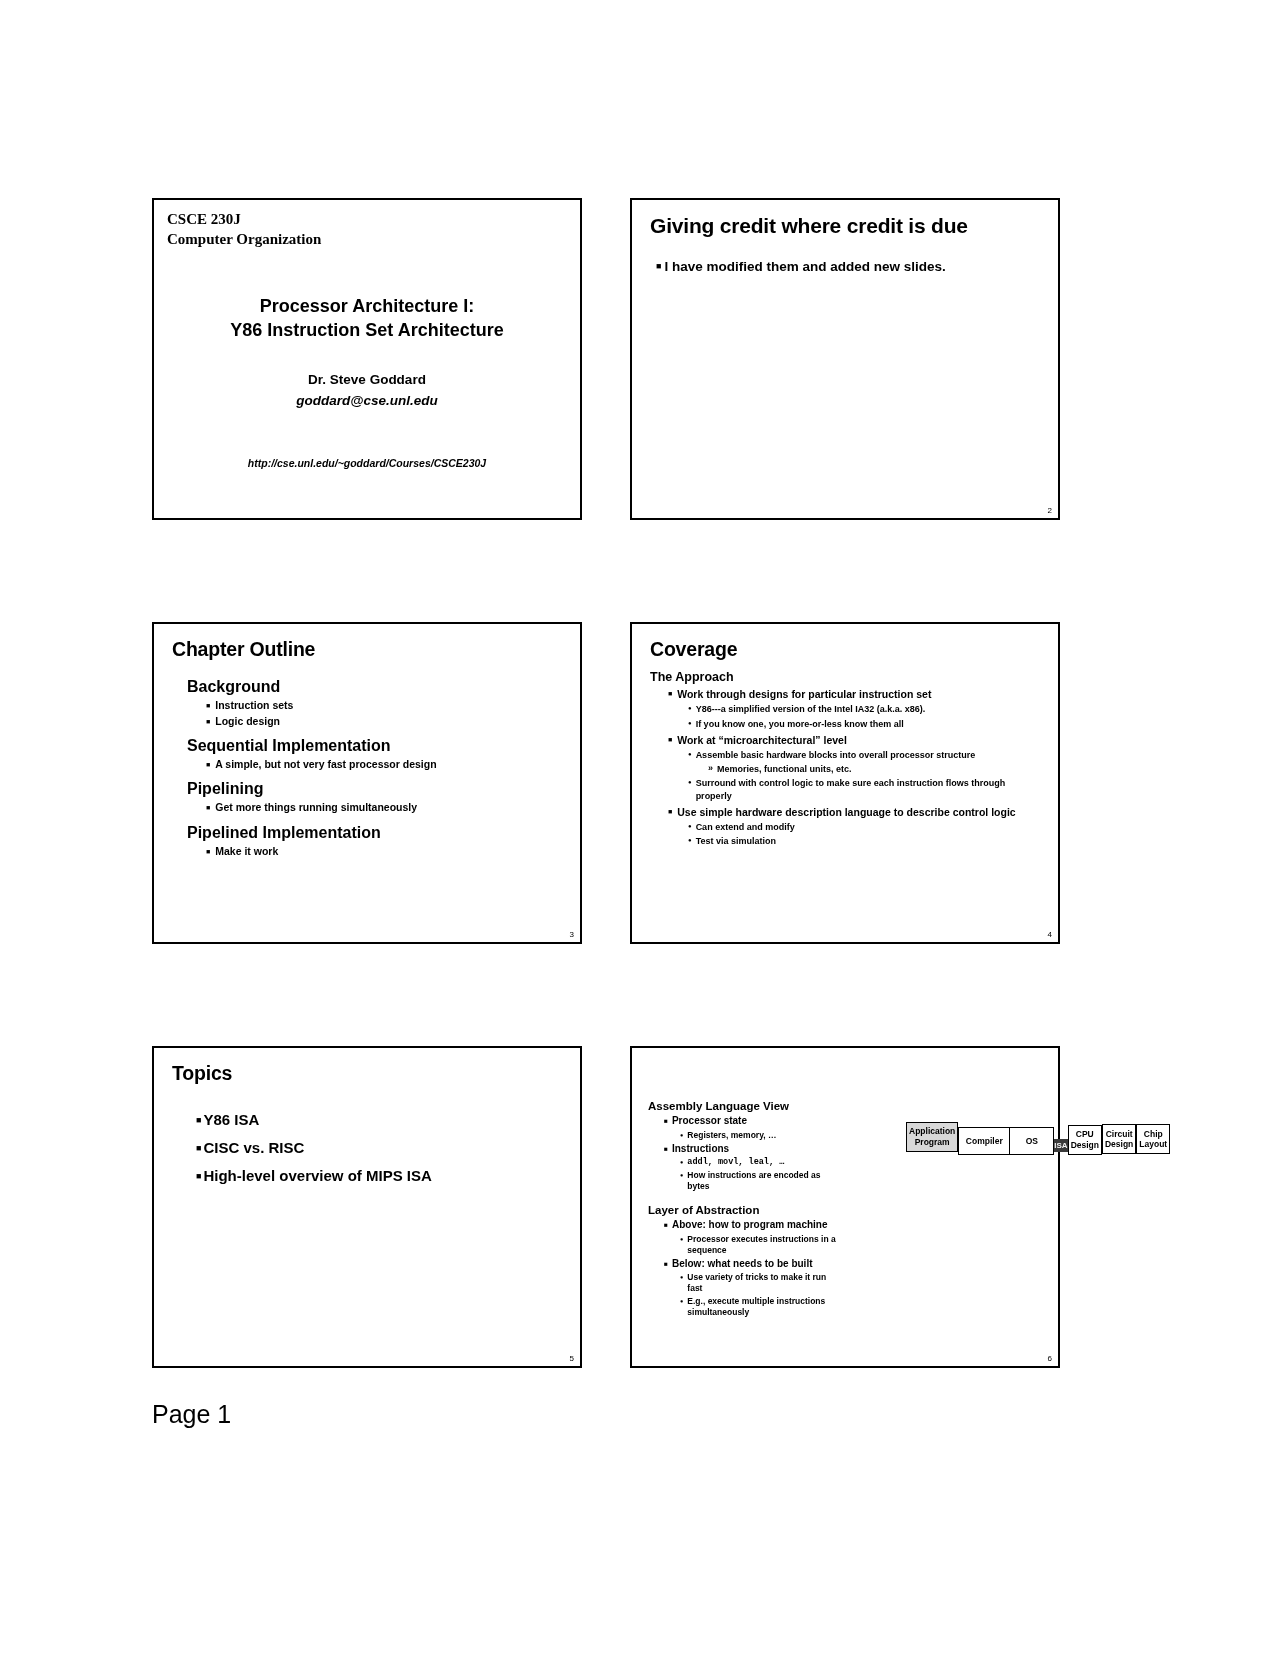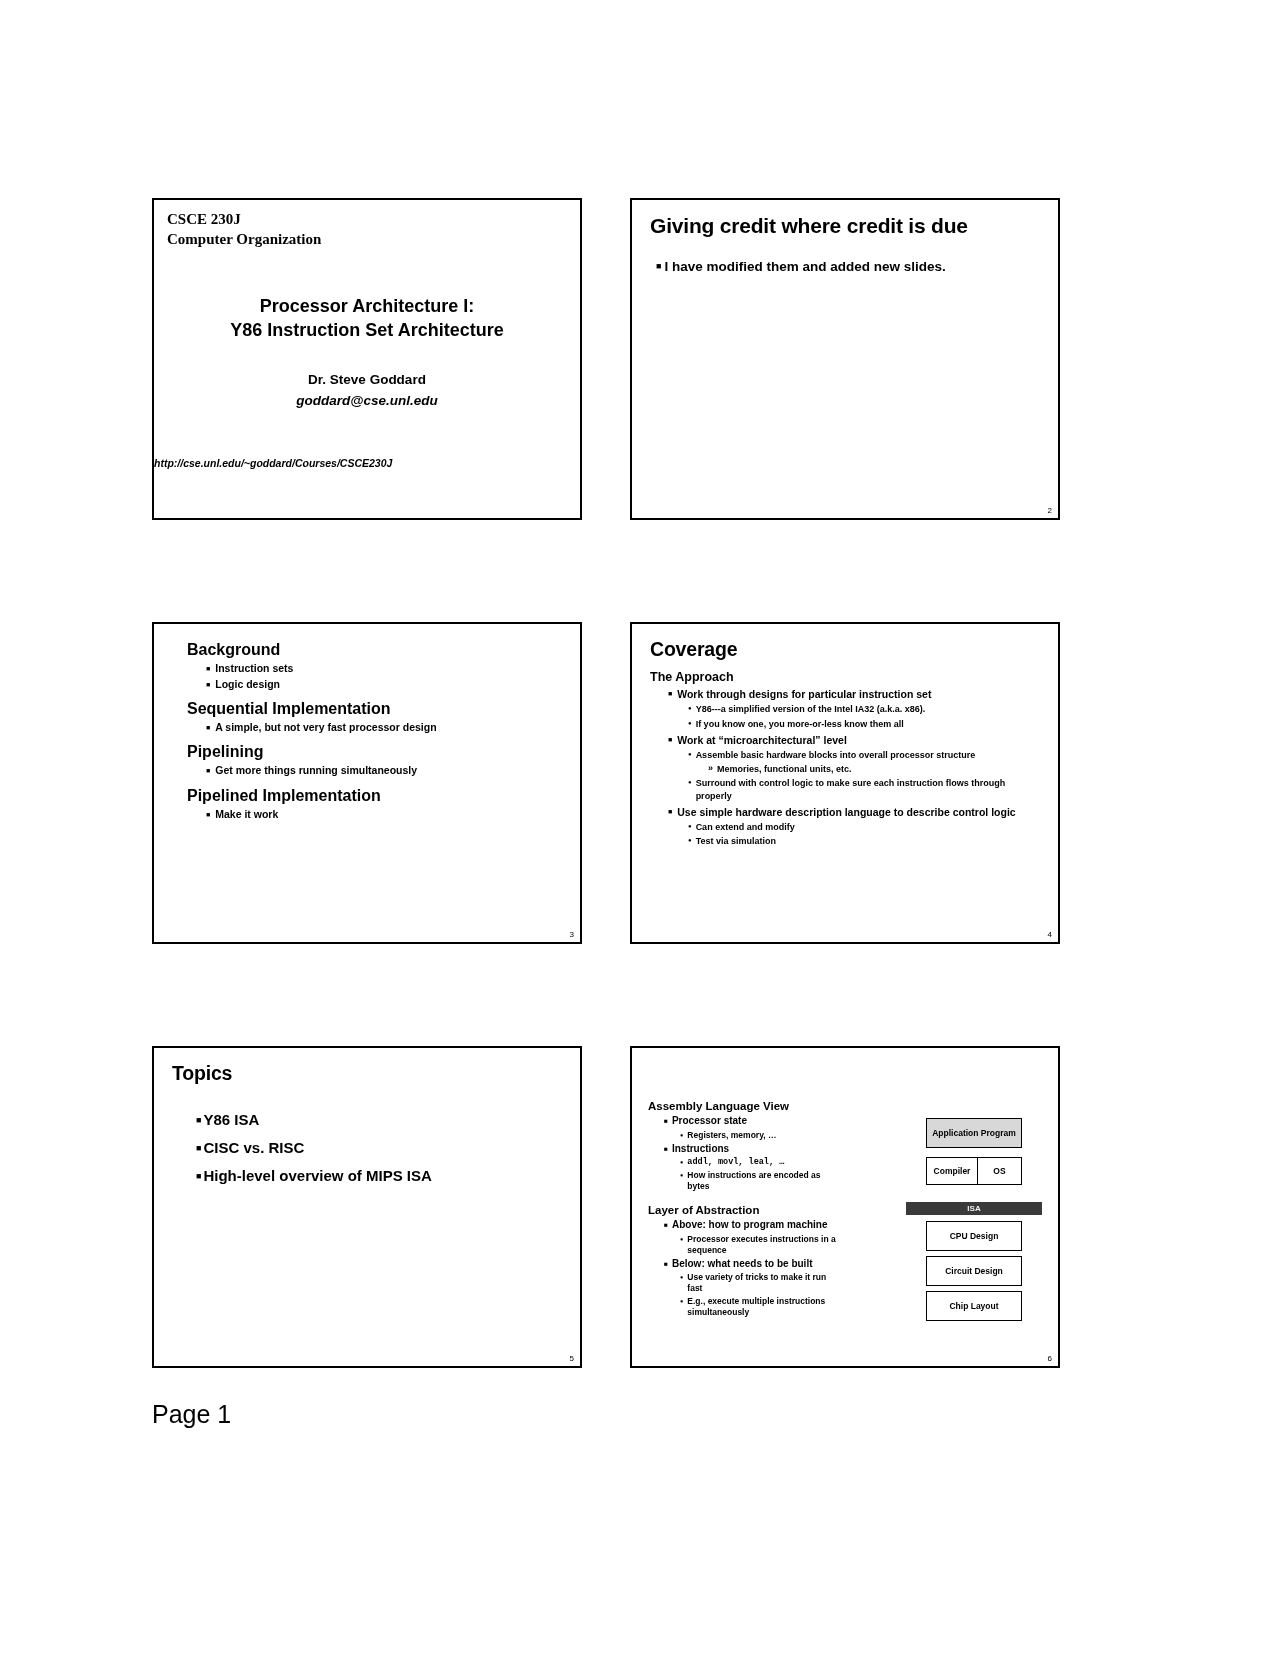--- a/index.html
+++ b/index.html
@@ -28,21 +28,21 @@
   .mk-arr::before{content:"»"}
 
   
   .s1-course{position:absolute;top:10px;left:13px;font-family:"Liberation Serif",serif;
              font-weight:bold;font-size:15px;line-height:1.3}
   .s1-title{position:absolute;top:94px;left:0;right:0;text-align:center;
             font-size:18px;font-weight:bold;line-height:1.35}
   .s1-auth{position:absolute;top:170px;left:0;right:0;text-align:center;
            font-weight:bold;font-size:13.5px;line-height:1.55}
   .s1-email{font-style:italic}
-  .s1-url{position:absolute;top:257px;left:0;right:0;
+  .s1-url{position:absolute;top:257px;left:0;right:0;text-align:center;
           font-weight:bold;font-style:italic;font-size:10.5px}
   .block{display:block}
 
   
   .s2-body{padding:20px 28px 0 24px;font-weight:bold}
   .s2 .row{margin-bottom:9px}
   .s2 .mk{font-size:9px;padding-top:3px;margin-right:3px}
   .s2 .txt{font-size:13.5px;line-height:1.32;max-width:310px}
 
   
@@ -77,21 +77,21 @@
   .s6-h.mt{margin-top:12px}
   .s6 .l1{margin:2px 0 2px 16px}
   .s6 .l1 .mk{font-size:6.5px;padding-top:2px;margin-right:4px}
   .s6 .l1 .txt{font-size:10px;line-height:1.25}
   .s6 .l2{margin:1px 0 2px 32px}
   .s6 .l2 .mk{font-size:5.5px;padding-top:2px;margin-right:4px}
   .s6 .l2 .txt{font-size:8.5px;line-height:1.3;max-width:150px}
   .mono{font-family:"Liberation Mono",monospace}
 
   .s6-diagram{position:absolute;top:70px;right:16px;width:136px;font-weight:bold;
-              display:flex;flex-direction:column;align-items:center}
+              display:flex;align-items:center}
   .dbox{width:96px;min-height:30px;border:1px solid #000;background:#fff;
         display:flex;align-items:center;justify-content:center;text-align:center;
         font-size:8.5px;line-height:1.2;padding:2px}
   .dbox.app{background:var(--app-box-bg,#d8d8d8)}
   .drow{display:flex;margin-top:9px}
   .drow .dbox{min-height:28px}
   .dbox.comp{width:52px}
   .dbox.os{width:44px;border-left:none}
   .isa-bar{width:136px;height:13px;margin-top:17px;background:var(--isa-bar-bg,#3a3a3a);
            color:var(--isa-bar-text,#f2f2f2);display:flex;align-items:center;
@@ -127,20 +127,21 @@
     <div class="s2-body">
       <div class="row">
         <span class="mk mk-sq"></span>
         <span class="txt">I have modified them and added new slides.</span>
       </div>
     </div>
     <div class="pagenum">2</div>
   </section>
 
   <section class="slide s3">
+    <h2 class="slide-title">Chapter Outline</h2>
     <div class="s3-body">
       <div class="s3-h">Background</div>
       <div class="row">
         <span class="mk mk-sq"></span>
         <span class="txt">Instruction sets</span>
       </div>
       <div class="row">
         <span class="mk mk-sq"></span>
         <span class="txt">Logic design</span>
       </div>

